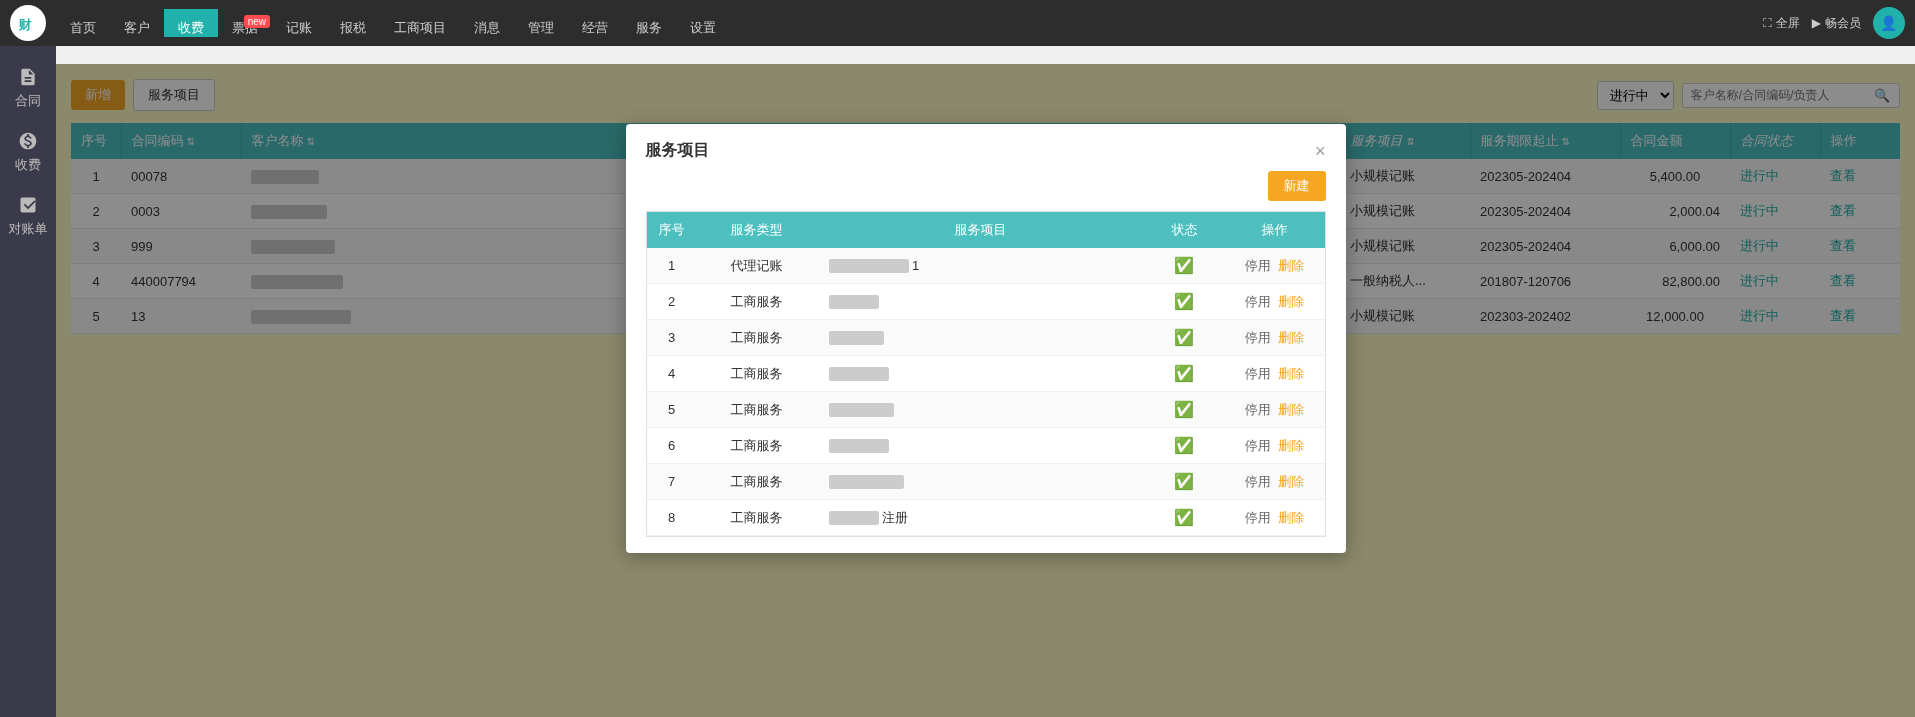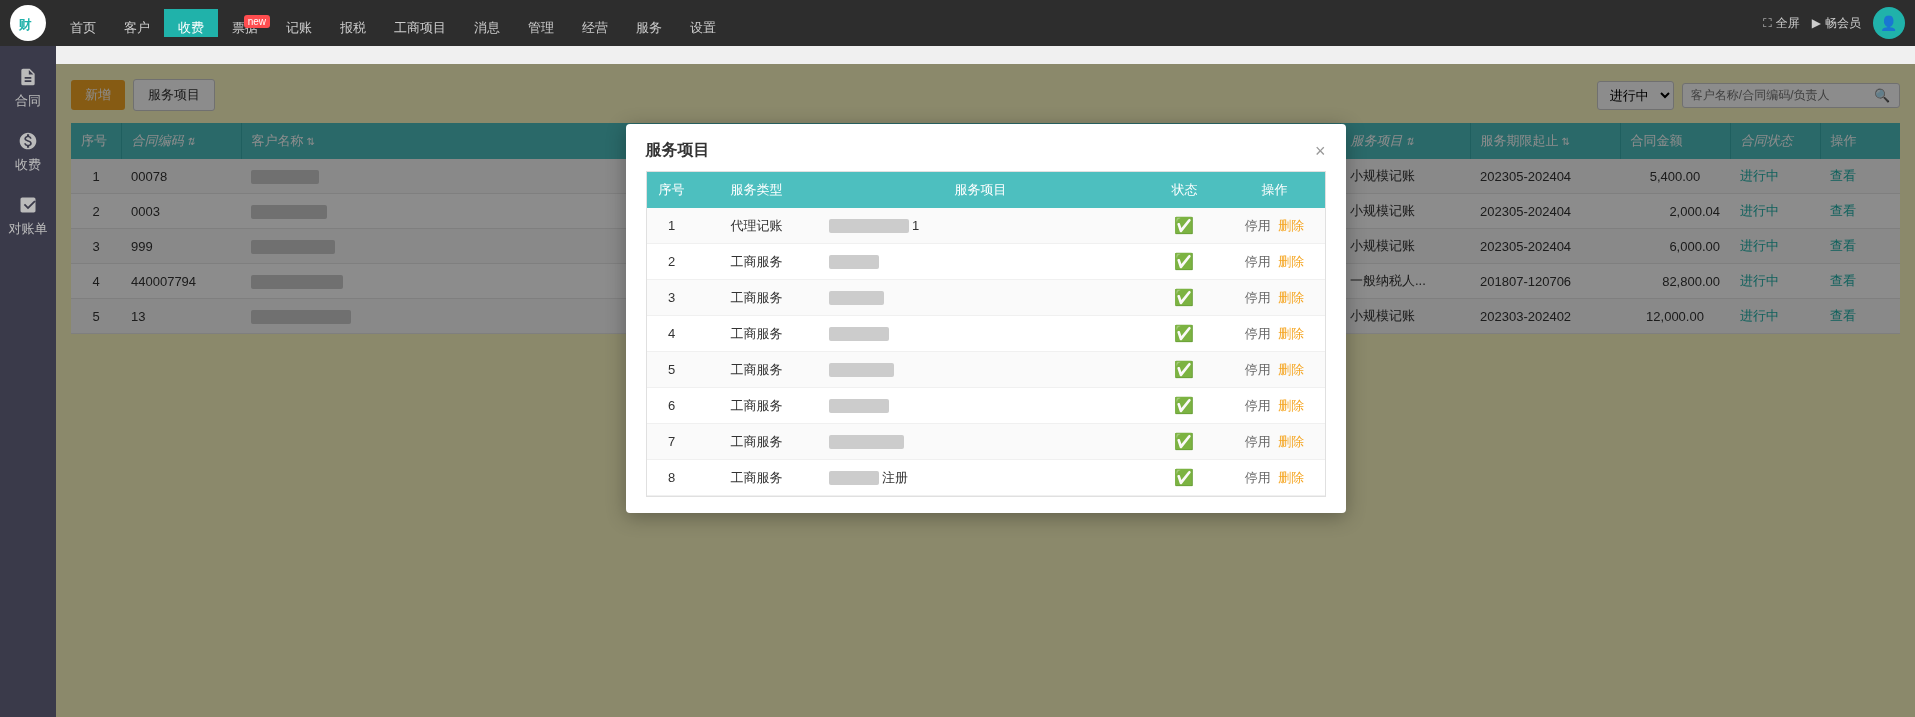--- a/index.html
+++ b/index.html
@@ -406,21 +406,21 @@
           <input type="text" placeholder="客户名称/合同编码/负责人" style="">
           <span style="color:#999;">🔍</span>
         </div>
       </div>
     </div>
 
     <table class="data-table">
       <thead>
         <tr>
           <th style="width:50px;">序号</th>
-          <th style="width:120px;font-style:italic;"><span>合同编码</span><span class="sort-icon">⇅</span></th>
+          <th style="width:120px;"><span>合同编码</span><span class="sort-icon">⇅</span></th>
           <th><span>客户名称</span><span class="sort-icon">⇅</span></th>
           <th style="width:130px;font-style:italic;"><span>服务项目</span><span class="sort-icon">⇅</span></th>
           <th style="width:150px;"><span>服务期限起止</span><span class="sort-icon">⇅</span></th>
           <th style="width:110px;">合同金额</th>
           <th style="width:90px;font-style:italic;">合同状态</th>
           <th style="width:80px;">操作</th>
         </tr>
       </thead>
       <tbody id="contract-tbody">
       <tr>
@@ -477,20 +477,23 @@
     </table>
   </div>
 
   <div class="modal-overlay">
     <div class="modal">
       <div class="modal-header">
         <span class="modal-title">服务项目</span>
         <span class="modal-close">×</span>
       </div>
       <div class="modal-body">
+        <div class="modal-toolbar">
+          <button class="btn-modal-new">新建</button>
+        </div>
         <div class="modal-table-wrap">
           <table class="modal-table">
             <thead>
               <tr>
                 <th style="width:50px;">序号</th>
                 <th style="width:120px;">服务类型</th>
                 <th>服务项目</th>
                 <th style="width:80px;">状态</th>
                 <th style="width:100px;">操作</th>
               </tr>

